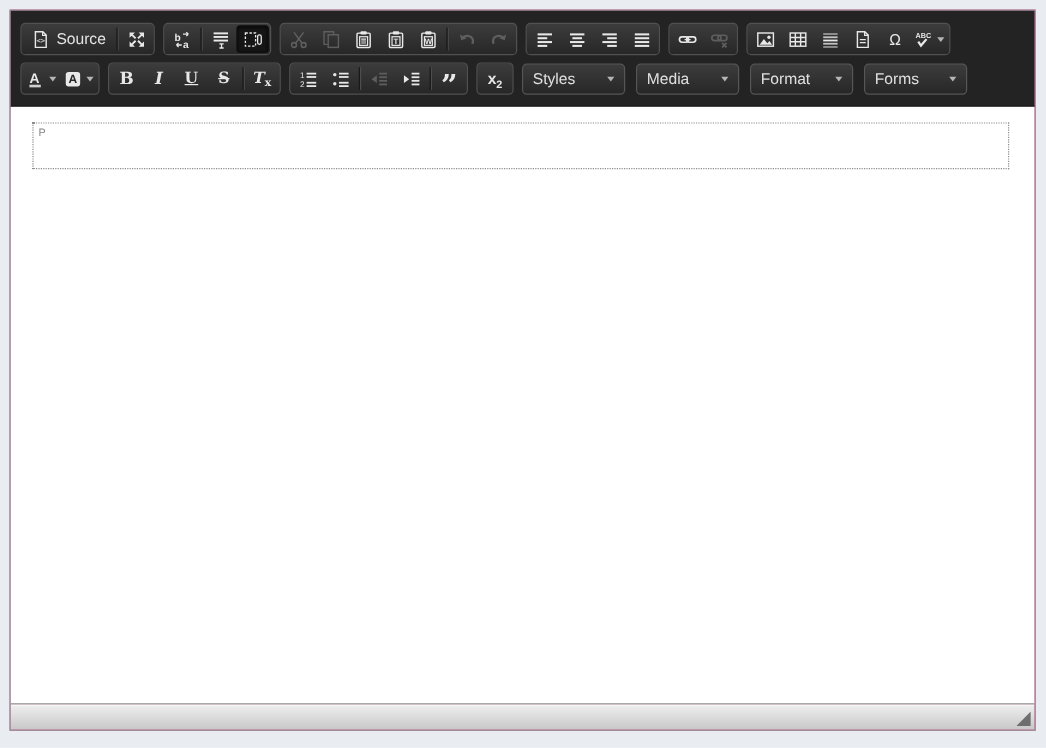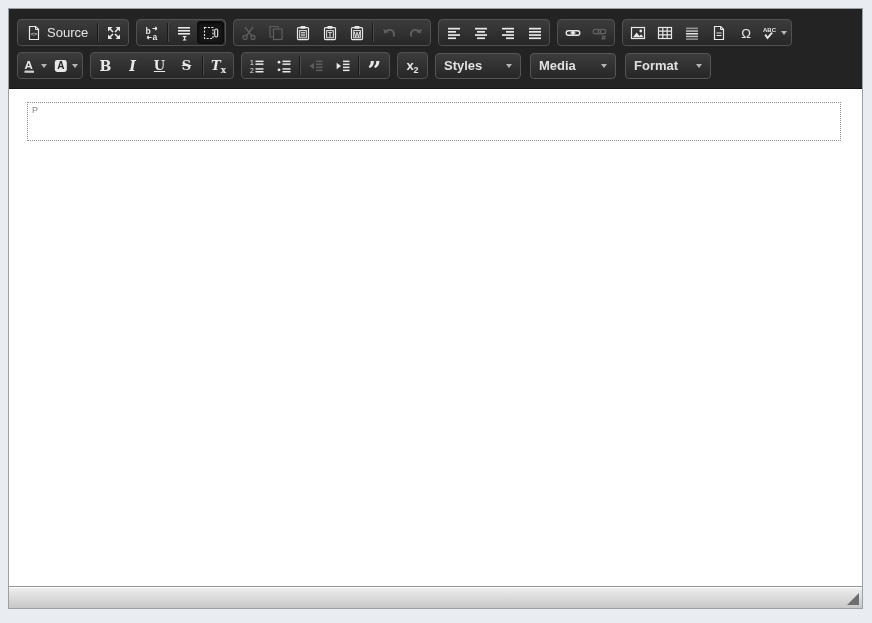--- a/index.html
+++ b/index.html
@@ -45,21 +45,21 @@
   .g-q   { font:bold 24px "DejaVu Serif", serif; line-height:10px;
            transform:translateY(5px); display:inline-block; }
   .g-subx{ font:bold 13px "Liberation Sans", sans-serif; }
   .g-sub2{ font:bold 9px "Liberation Sans", sans-serif; transform:translateY(4px); display:inline-block; }
 
   
   .combo { display:inline-flex; align-items:center; justify-content:space-between;
     width:86px; height:26px; margin-right:9px; padding:0 8px;
     border:1px solid #565656; border-radius:4px;
     background:linear-gradient(#3c3c3c,#272727);
-    color:#e0e0e0; font-size:13px; cursor:pointer;font-weight:bold; }
+    color:#e0e0e0; font-size:13px; cursor:pointer; }
 
   
   .content { position:relative; height:498px; background:#fff; overflow:hidden; }
   .pblock { position:absolute; left:18px; right:21px; top:13px; height:39px;
     border:1px dotted #8d8d8d; }
   .pblock-label { position:absolute; top:2px; left:4px; font-size:9px;
     color:#848484; }
 
   
   .bottombar { position:absolute; left:0; right:0; bottom:0; height:22px;
@@ -369,20 +369,24 @@
         <span class="caret"></span>
       </span>
       <span class="combo">
         <span>Media</span>
         <span class="caret"></span>
       </span>
       <span class="combo">
         <span>Format</span>
         <span class="caret"></span>
       </span>
+      <span class="combo">
+        <span>Forms</span>
+        <span class="caret"></span>
+      </span>
     </div>
   </div>
 
   <div class="content">
     <div class="pblock">
       <span class="pblock-label">P</span>
     </div>
   </div>
 
   <div class="bottombar">

